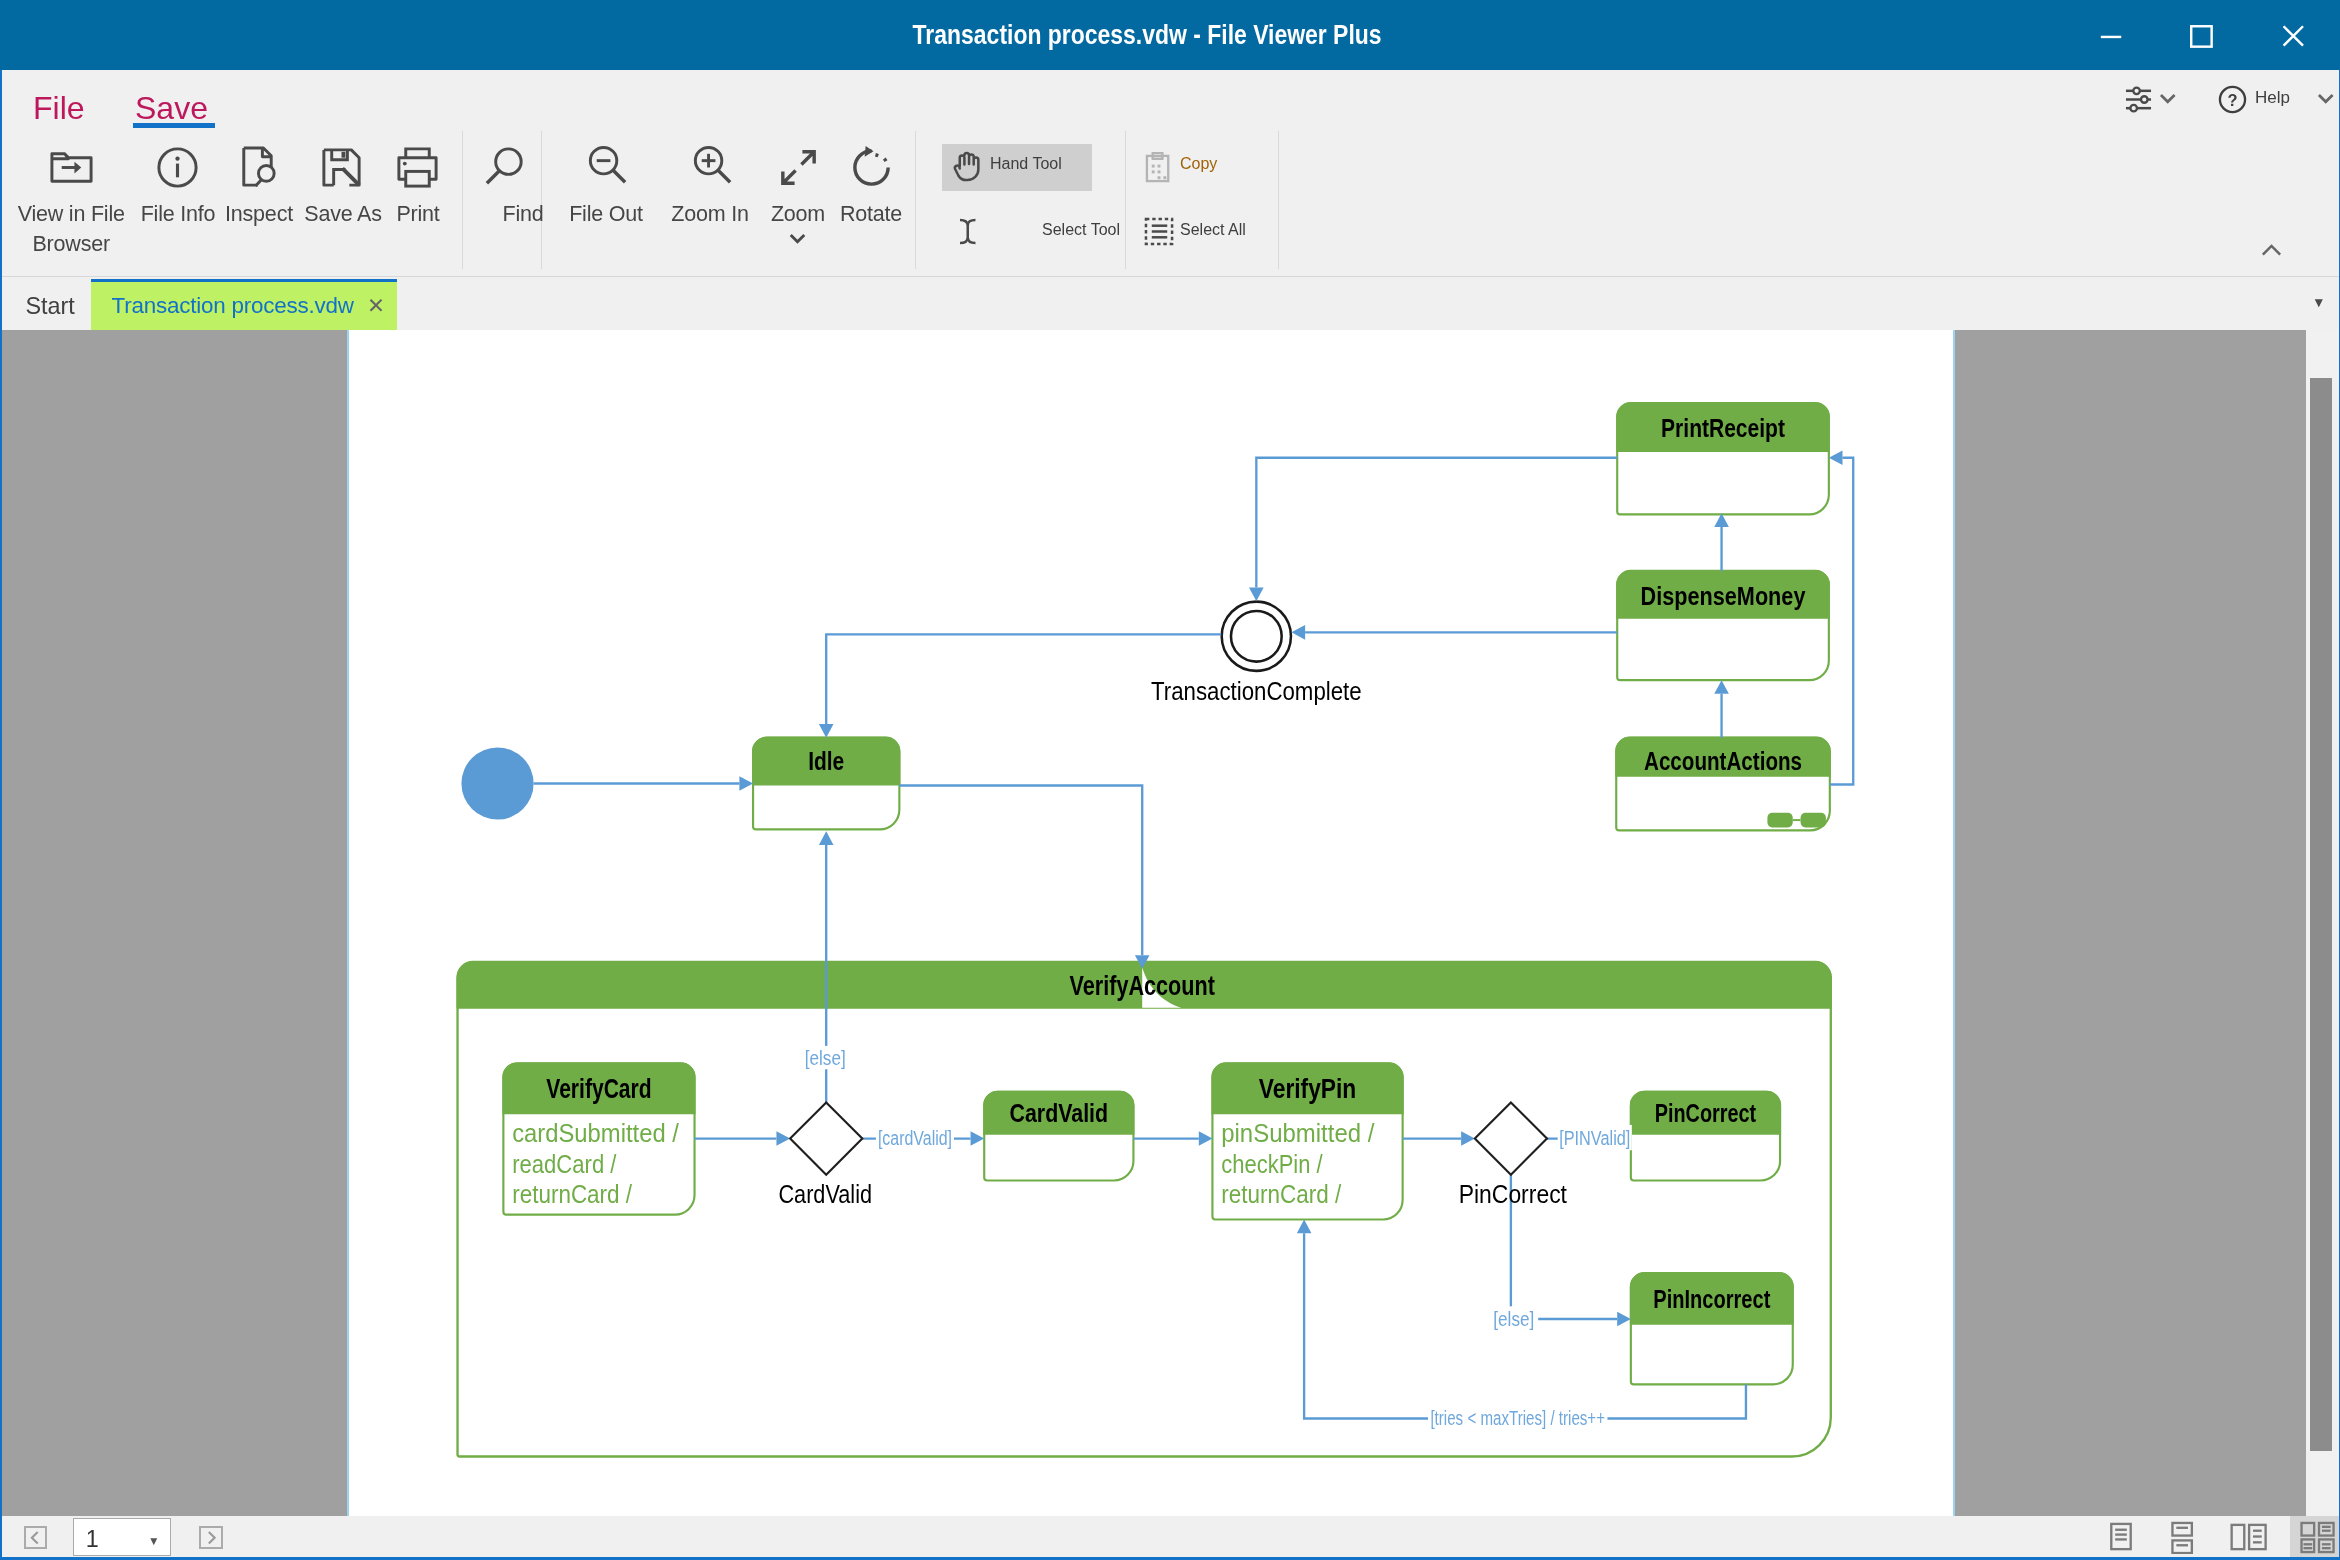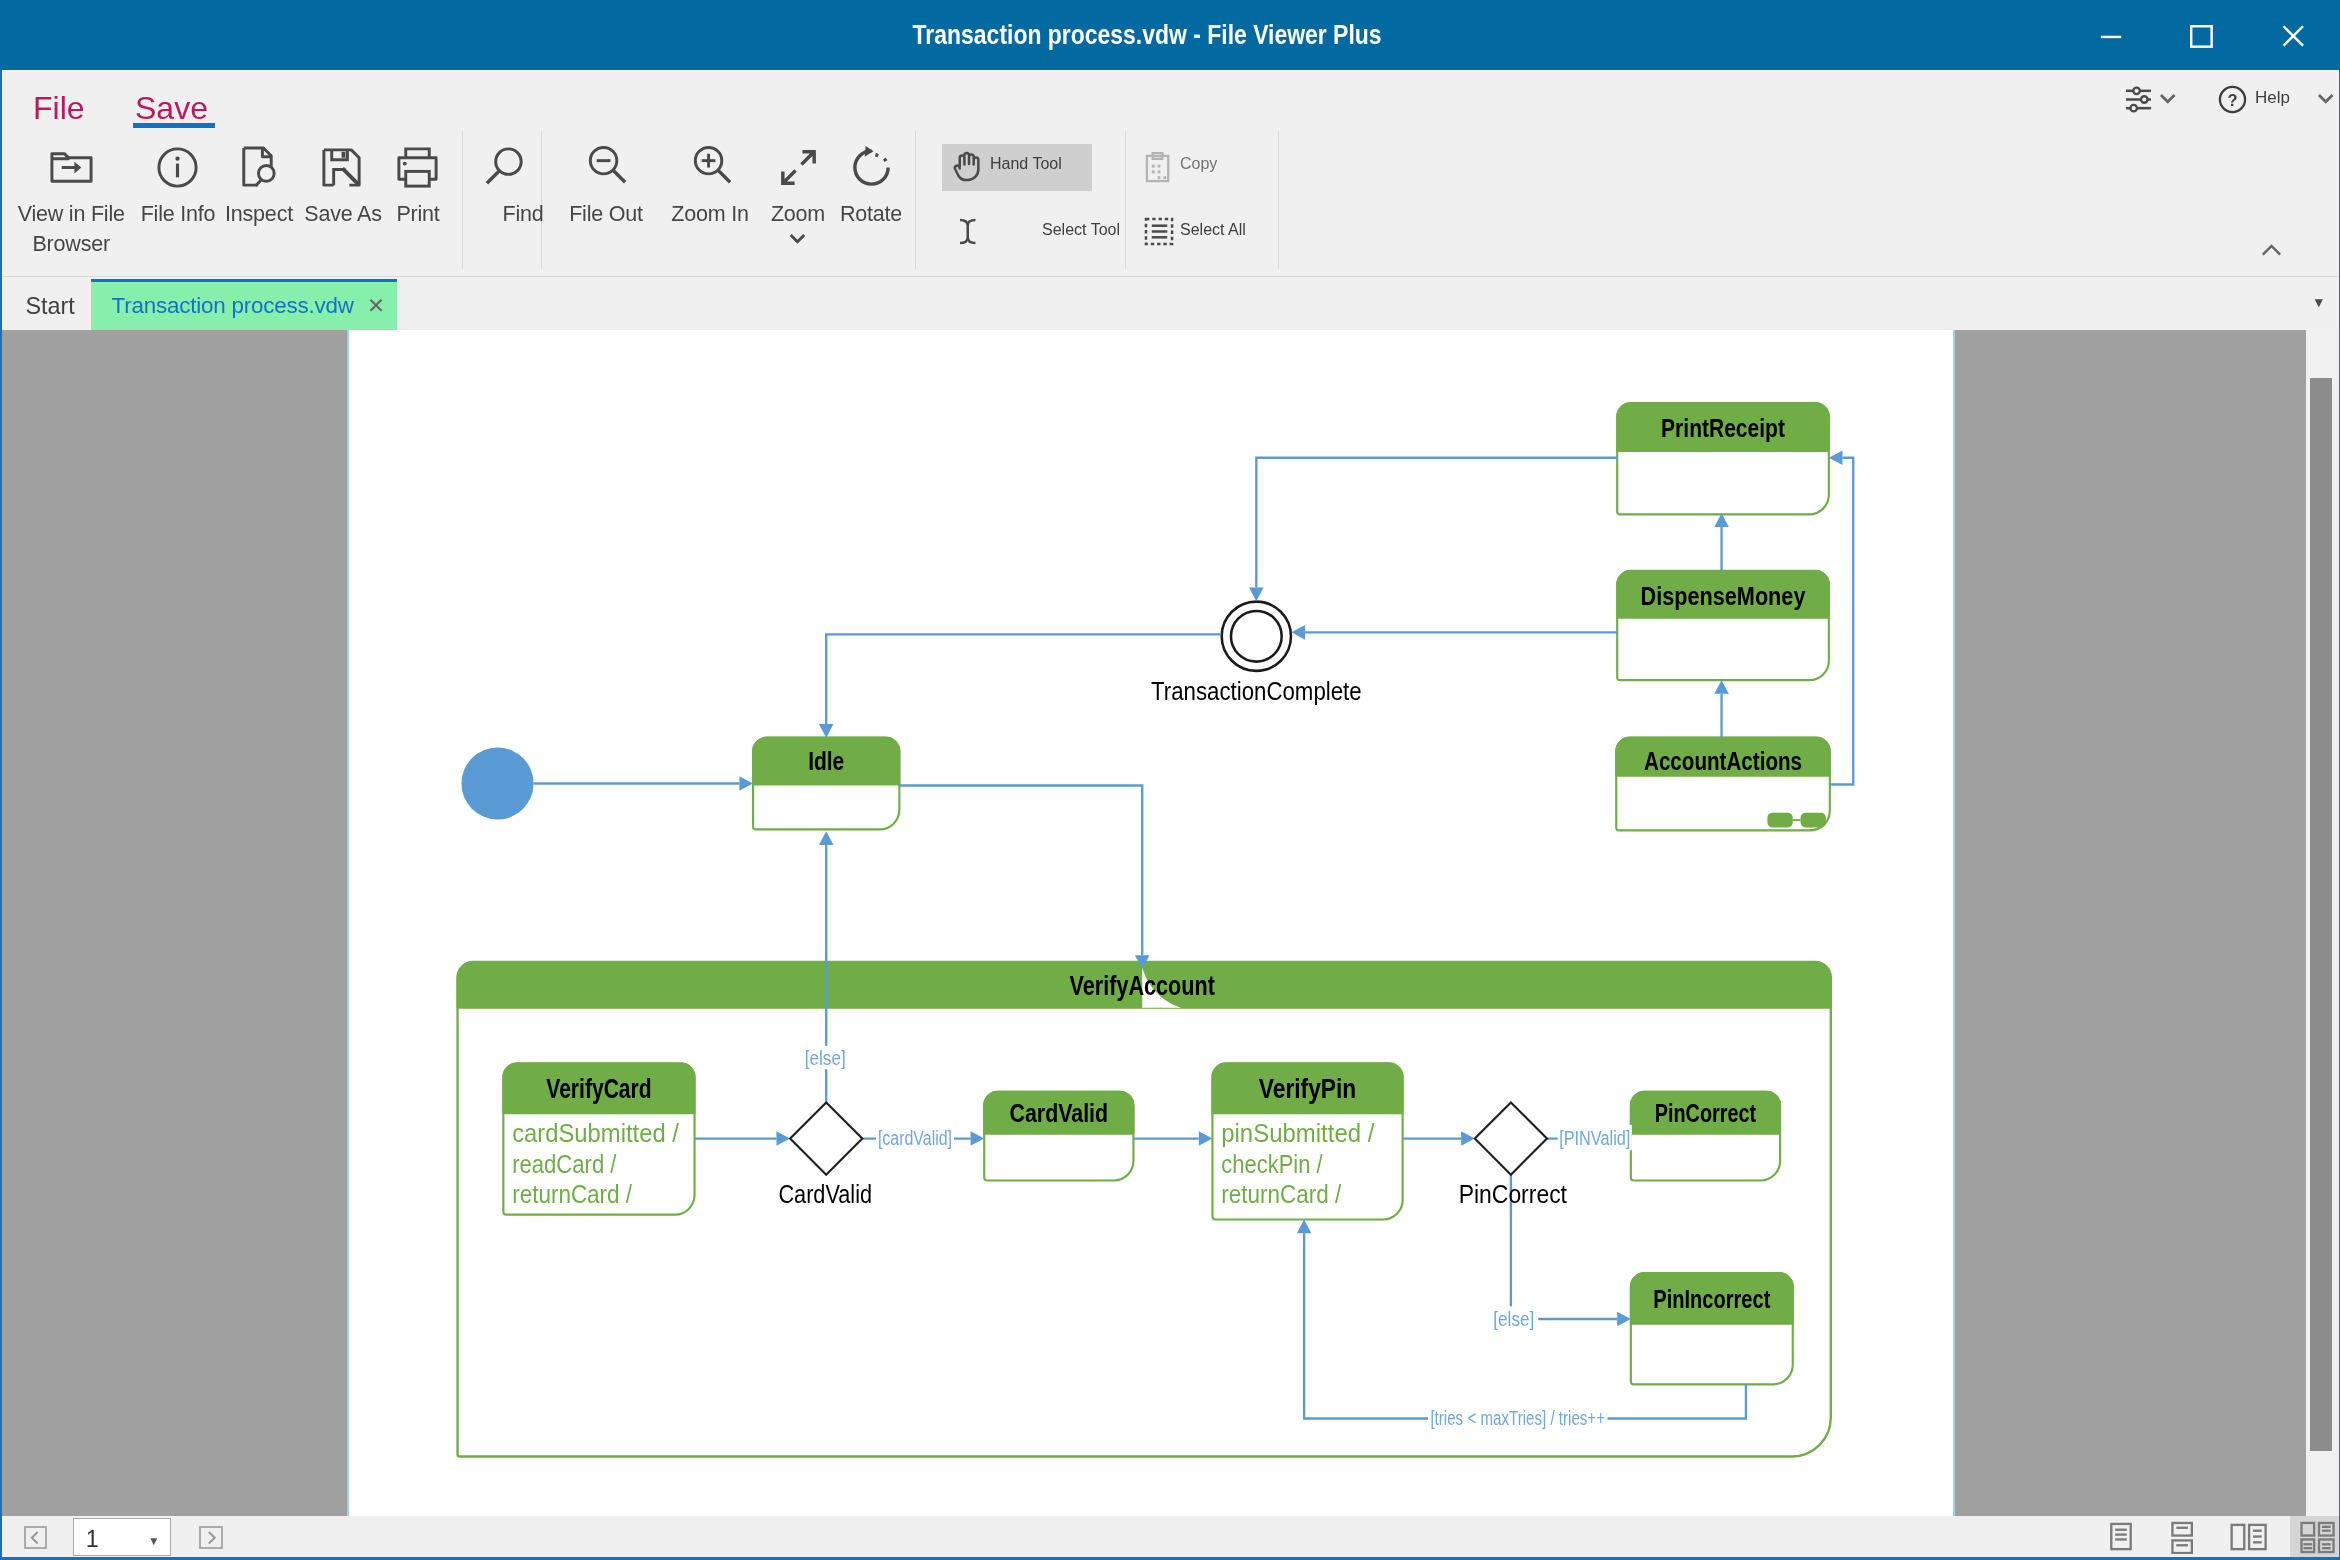--- a/index.html
+++ b/index.html
@@ -12,21 +12,21 @@
   #ribbon{left:2px;top:70px;width:2337px;height:206px;background:#f0f0f0;border-bottom:1px solid #d8d8d8;}
   .menutab{font-size:32px;color:#be185d;top:19.5px;}
   #homeunderline{left:131px;top:53px;width:82px;height:4.9px;background:#1272c8;}
   .sep{top:61px;width:1px;height:138px;background:#d9d9d9;}
   .ricon{top:74px;}
   .rlabel{top:129px;font-size:21.5px;color:#464646;text-align:center;white-space:pre-line;line-height:30px;letter-spacing:-0.2px;}
   .rbtnlabel{font-size:16px;color:#3e3e3e;white-space:nowrap;}
   
   #tabstrip{left:2px;top:277px;width:2337px;height:53px;background:#f0f0f0;}
   #starttab{left:23.4px;top:15.6px;font-size:23.4px;color:#404040;}
-  #activetab{left:89px;top:2px;width:306px;height:51px;background:#86efac;border-top:3.9px solid #1272c8;}
+  #activetab{left:89px;top:2px;width:306px;height:51px;background:#bef264;border-top:3.9px solid #1272c8;}
   #activetab span{position:absolute;left:20.5px;top:10.7px;font-size:22.4px;color:#1272c8;letter-spacing:-0.2px;white-space:nowrap;}
   #tabclose{left:276px;top:10.7px;font-size:21.5px;color:#666;}
   #tabdd{left:2310px;top:17.6px;color:#4a4a4a;font-size:13.7px;}
   
   #content{left:2px;top:330px;width:2337px;height:1186px;background:#a0a0a0;}
   #page{left:345px;top:0px;width:1604px;height:1186px;background:#fff;border-left:2.9px solid #9bd4f0;border-right:2.9px solid #9bd4f0;}
   #vscroll{left:2304px;top:0px;width:33px;height:1186px;background:#f1f1f1;}
   #vthumb{left:3.9px;top:48px;width:22.4px;height:1073px;background:#8c8c8c;}
   
   #statusbar{left:2px;top:1516px;width:2337px;height:42px;background:#f0f0f0;}
@@ -153,21 +153,21 @@
       <rect x="9" y="1" width="10" height="6" fill="none" stroke="#b4b4b4" stroke-width="2.4"></rect>
       <g fill="#b4b4b4">
         <rect x="8" y="13" width="3" height="3"></rect>
           <rect x="14" y="13" width="3" height="3"></rect>
         <rect x="8" y="19" width="3" height="3"></rect>
           <rect x="14" y="19" width="3" height="3"></rect>
         <rect x="14" y="25" width="3" height="3"></rect>
           <rect x="20" y="25" width="3" height="3"></rect>
       </g>
     </svg>
-    <div class="abs rbtnlabel" style="left:1178px;top:85px;color:#737373;">Copy</div>
+    <div class="abs rbtnlabel" style="left:1178px;top:85px;color:#a16207;">Copy</div>
 
     <svg class="abs" style="left:1142px;top:147px" width="31" height="29" viewBox="0 0 32 30">
       <rect x="2" y="2" width="27" height="26" fill="none" stroke="#4a4a4a" stroke-width="2.6" stroke-dasharray="3.5 3"></rect>
       <line x1="8" y1="9" x2="24" y2="9" stroke="#4a4a4a" stroke-width="2.6"></line>
       <line x1="8" y1="15" x2="24" y2="15" stroke="#4a4a4a" stroke-width="2.6"></line>
       <line x1="8" y1="21" x2="24" y2="21" stroke="#4a4a4a" stroke-width="2.6"></line>
     </svg>
     <div class="abs rbtnlabel" style="left:1178px;top:151px;">Select All</div>
 
     <svg class="abs" style="left:2122px;top:15.6px" width="29" height="27" viewBox="0 0 30 28">

